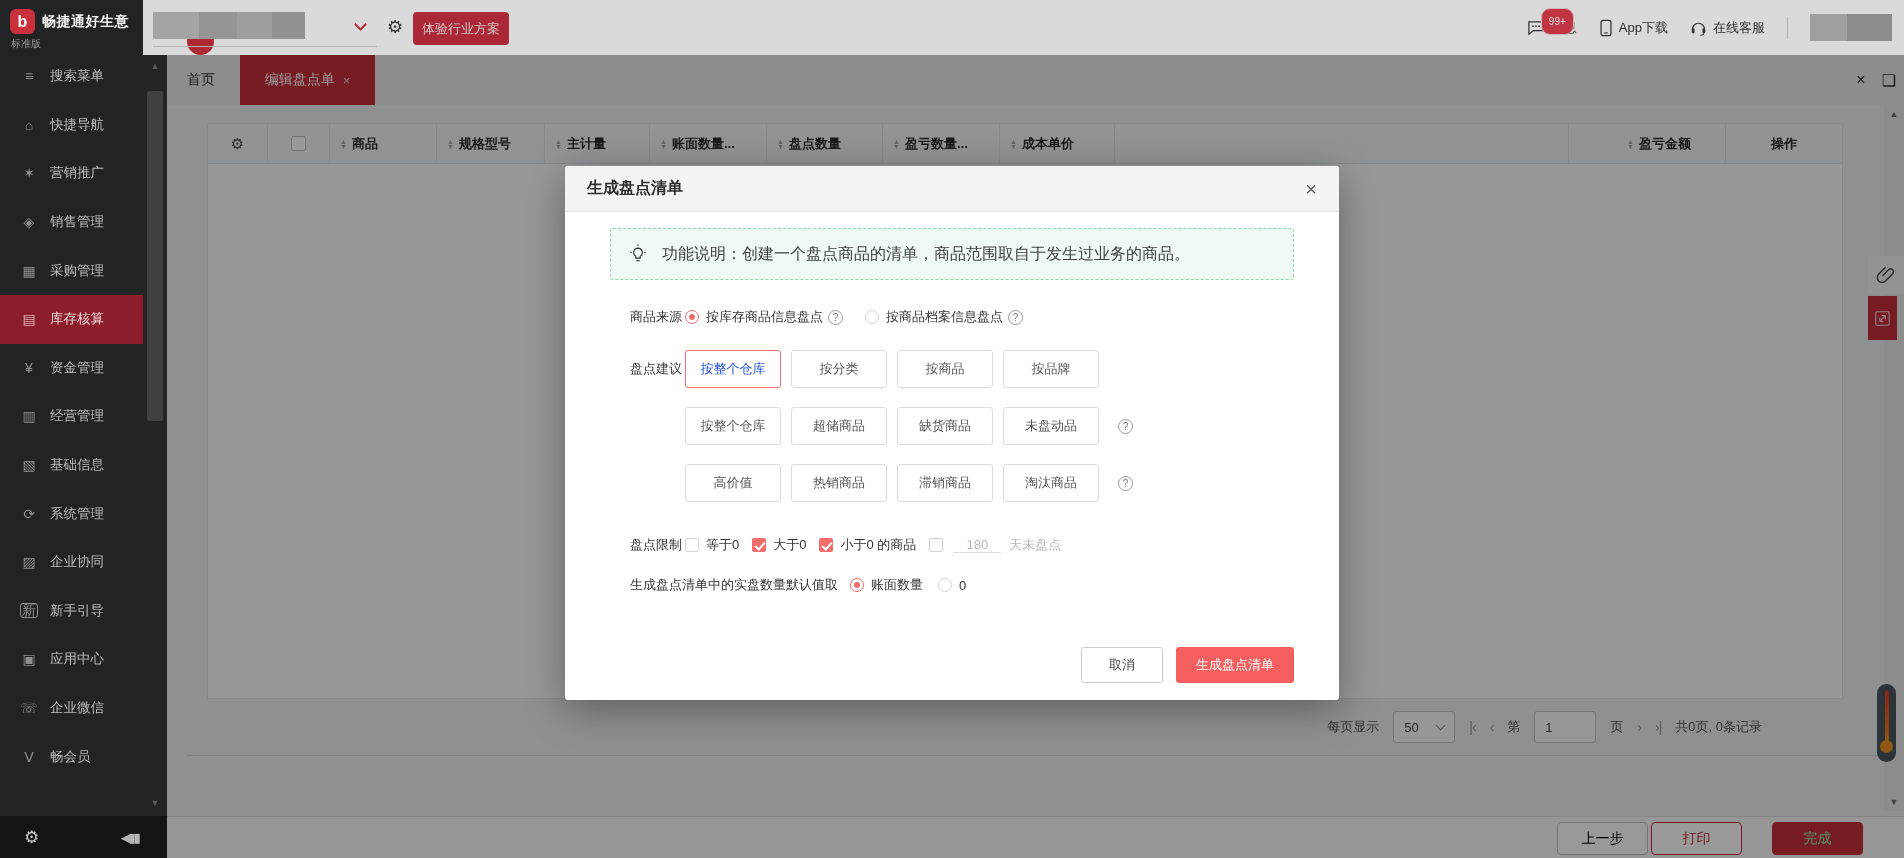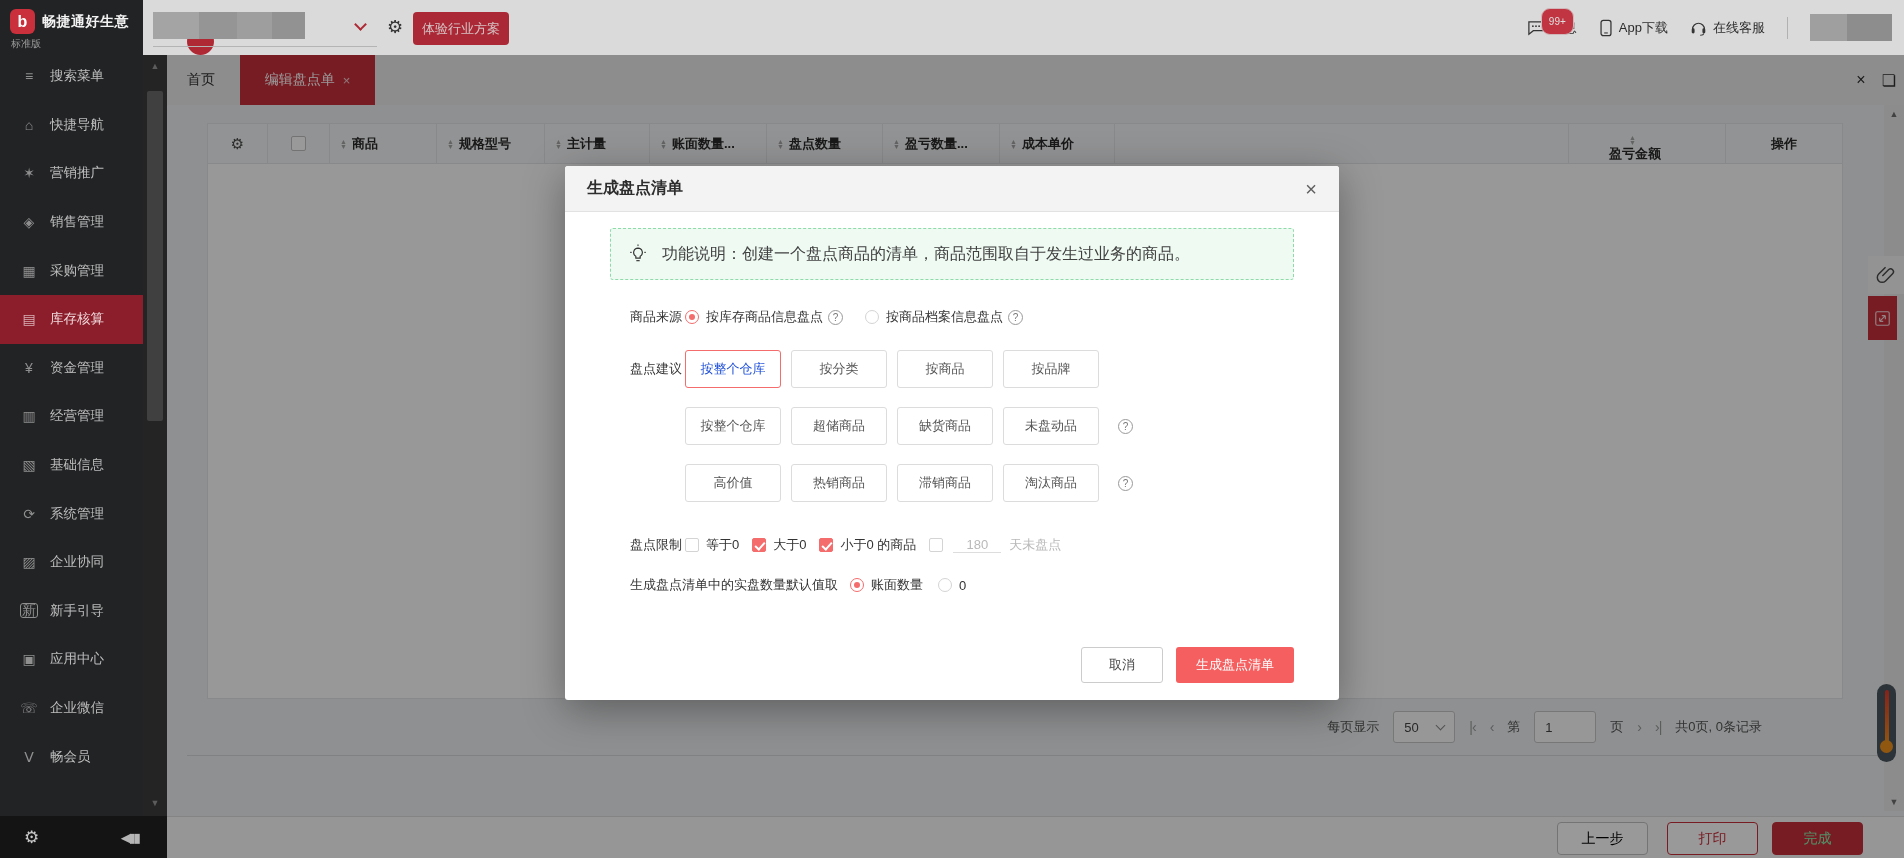--- a/index.html
+++ b/index.html
@@ -83,21 +83,21 @@
   .float-clip { position:absolute; left:1868px; top:256px; width:36px; height:38px; background:#f6f6f6; z-index:7; display:flex; align-items:center; justify-content:center; }
   .float-expand { position:absolute; left:1868px; top:296px; width:29px; height:44px; background:#c9303c; z-index:7; display:flex; align-items:center; justify-content:center; }
   .thermo { position:absolute; left:1877px; top:684px; width:19px; height:78px; background:#4a5560; border-radius:10px; z-index:7; }
   .thermo .bar { position:absolute; left:8px; top:6px; width:4px; height:52px; background:linear-gradient(#e03a2c,#f08a1d); border-radius:2px; }
   .thermo .bulb { position:absolute; left:3px; top:56px; width:13px; height:13px; background:#f0921d; border-radius:50%; }
 
   
   .bottom-bar { position:absolute; left:167px; top:816px; width:1737px; height:42px; background:#fbfbfb; border-top:1px solid #ddd; z-index:5; }
   .bb-btn { position:absolute; top:5px; height:33px; width:91px; border-radius:4px; font-size:14px; font-family:inherit; }
   .bb-prev { right:256px; background:#fff; border:1px solid #c2c2c2; color:#000000; }
-  .bb-print { right:146px; background:#fff; border:1px solid #c9303c; color:#c9303c; }
+  .bb-print { right:162px; background:#fff; border:1px solid #c9303c; color:#c9303c; }
   .bb-finish { right:41px; background:#c9303c; border:1px solid #c9303c; color:#86efac; }
 
   
   .dim-light { position:absolute; left:143px; top:0; width:1761px; height:55px; background:rgba(0,0,0,.13); z-index:40; }
   .dim-strong { position:absolute; left:143px; top:55px; width:1761px; height:803px; background:rgba(0,0,0,.40); z-index:41; }
 
   
   .modal { position:absolute; left:565px; top:166px; width:774px; height:534px; background:#fff; border-radius:3px; box-shadow:0 10px 40px rgba(0,0,0,.35); z-index:100; }
   .m-head { height:46px; background:#f3f3f3; border-bottom:1px solid #e2e2e2; border-radius:3px 3px 0 0; display:flex; align-items:center; justify-content:space-between; padding:0 22px; }
   .m-title { font-size:16px; color:#2e2e2e; font-weight:bold; }
@@ -315,21 +315,21 @@
             <span>盈亏数量...</span>
           </div>
         <div class="th" style="width:115px;">
             <span class="sorts">
               <span>▲</span>
               <span>▼</span>
             </span>
             <span>成本单价</span>
           </div>
         <div class="th" style="flex:1;"></div>
-        <div class="th right" style="width:157px;flex-direction:column;">
+        <div class="th right" style="width:157px;">
             <span class="sorts">
               <span>▲</span>
               <span>▼</span>
             </span>
             <span>盈亏金额</span>
           </div>
         <div class="th center noborder" style="width:116px;">
             <span>操作</span>
           </div>
       </div>

